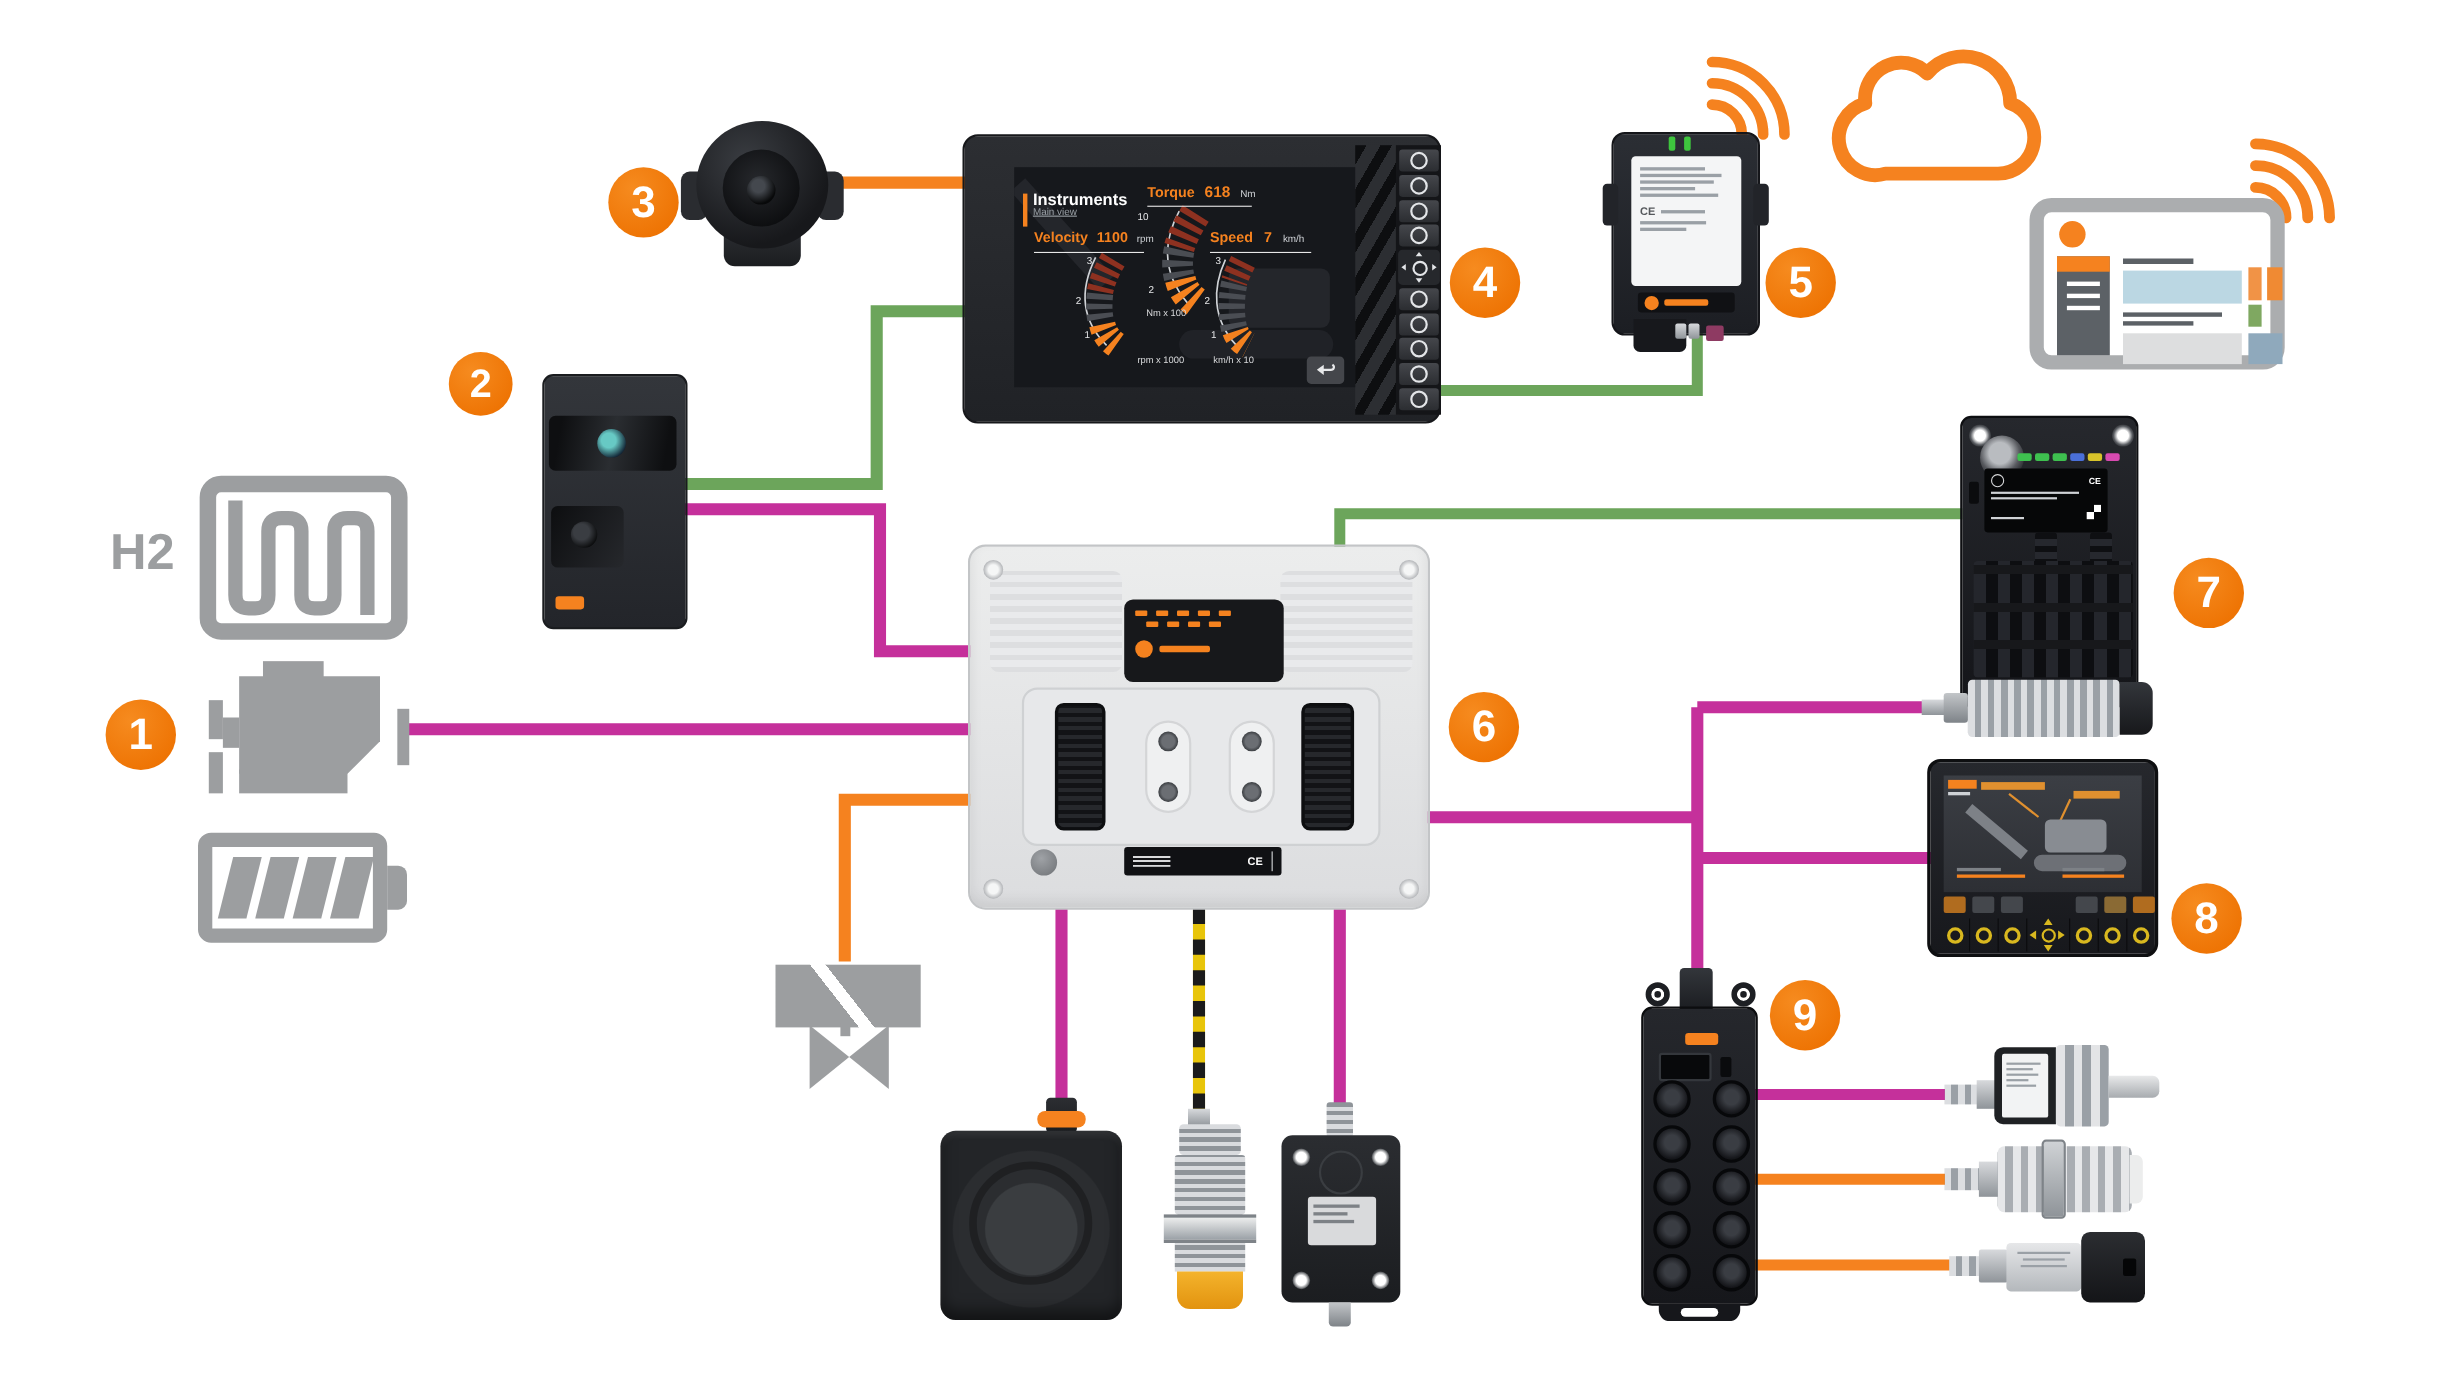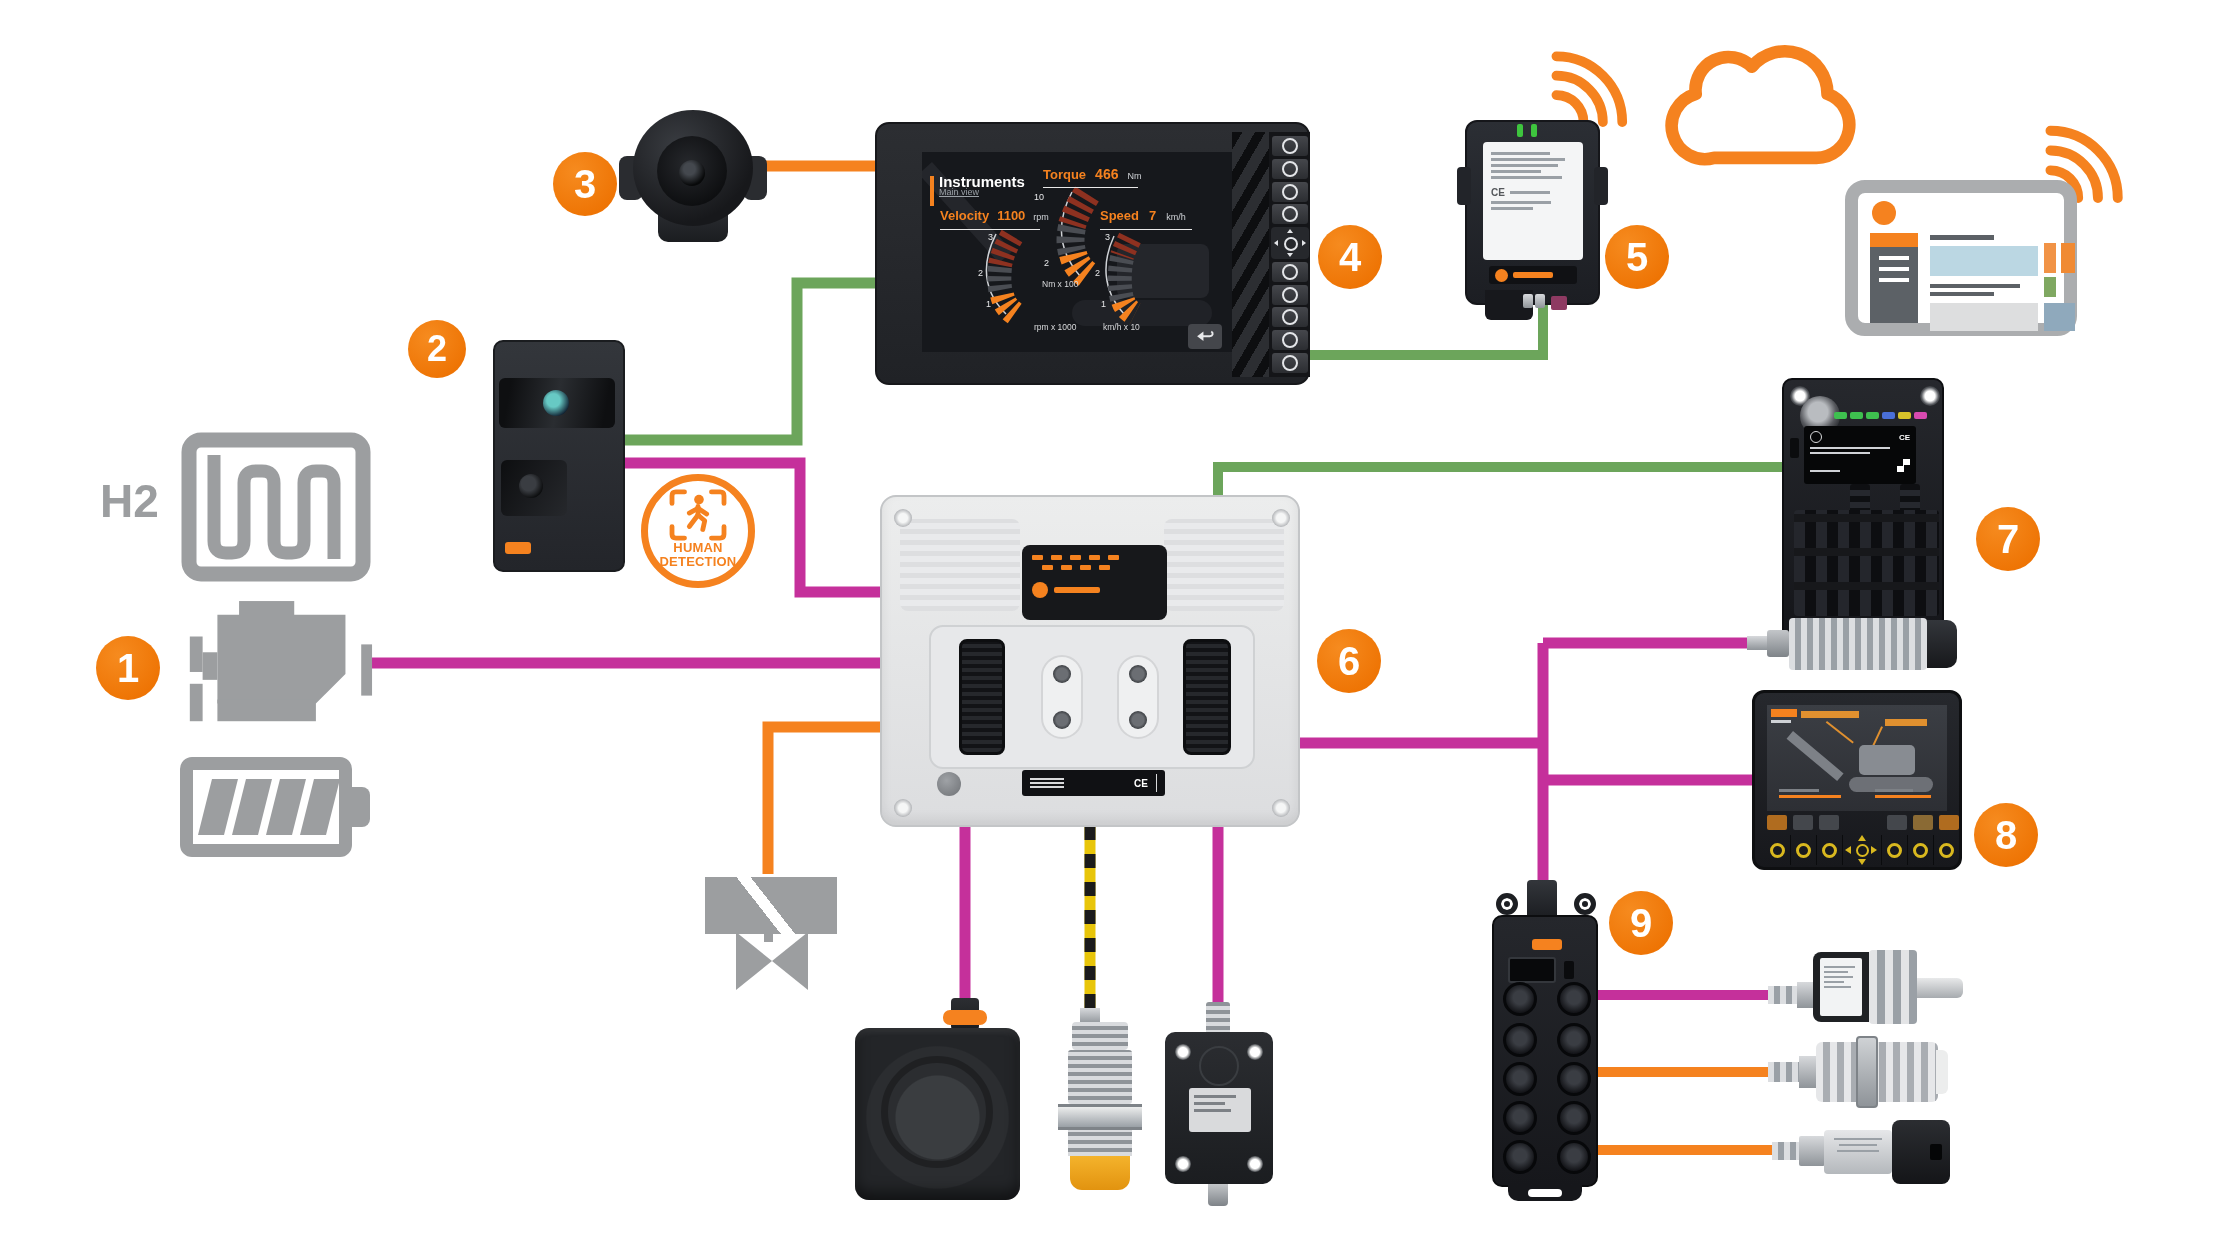--- a/index.html
+++ b/index.html
@@ -95,38 +95,20 @@
       <div class="abs" style="left:44px;top:12px;width:26px;height:26px;border-radius:50%;background:radial-gradient(circle at 40% 40%,#67c9c4 0 30%,#123 75%);"></div>
     </div>
     <div class="abs" style="left:6px;top:118px;width:66px;height:56px;background:linear-gradient(120deg,#0d0e10,#26282c);border-radius:6px;">
       <div class="abs" style="left:18px;top:14px;width:24px;height:24px;border-radius:50%;background:radial-gradient(circle at 40% 40%,#3a3d42 0 35%,#0a0b0c 75%);"></div>
     </div>
     <div class="abs" style="left:10px;top:200px;width:26px;height:12px;background:#F5821F;border-radius:3px;"></div>
   </div>
   <div class="abs badge" style="left:408px;top:320px;width:58px;height:58px;font-size:36px;line-height:58px;">2</div>
 
 
-  <div class="abs fbadge" style="left:641px;top:474px;">
-    <svg width="58" height="52" viewBox="0 0 60 54" style="margin-top:8px;">
-      <g fill="none" stroke="#F5821F" stroke-width="5" stroke-linecap="round" stroke-linejoin="round">
-        <path d="M16,3 H7 Q3,3 3,7 V15"></path>
-          <path d="M44,3 H53 Q57,3 57,7 V15"></path>
-        <path d="M3,39 V47 Q3,51 7,51 H16"></path>
-          <path d="M57,39 V47 Q57,51 53,51 H44"></path>
-        <path d="M30,18 V27"></path>
-          <path d="M30,20 L21,25"></path>
-          <path d="M30,20 L39,26"></path>
-        <path d="M30,27 L21,39"></path>
-          <path d="M30,27 L37,33 L35,42"></path>
-      </g>
-      <circle cx="31" cy="11" r="5" fill="#F5821F"></circle>
-    </svg>
-    <div class="cap">HUMAN</div>
-    <div class="cap">DETECTION</div>
-  </div>
 
   <div class="abs" style="left:625px;top:110px;width:136px;height:134px;z-index:3">
     <div class="abs" style="left:-6px;top:46px;width:24px;height:44px;background:#2a2c30;border-radius:8px;"></div>
     <div class="abs" style="left:118px;top:46px;width:24px;height:44px;background:#2a2c30;border-radius:8px;"></div>
     <div class="abs" style="left:33px;top:100px;width:70px;height:32px;background:linear-gradient(#2b2d31,#1b1d20);border-radius:0 0 10px 10px;"></div>
     <div class="abs" style="left:8px;top:0;width:120px;height:116px;border-radius:50%;background:radial-gradient(circle at 38% 32%,#3a3d42,#17181b 70%);">
       <div class="abs" style="left:24px;top:26px;width:70px;height:70px;border-radius:50%;background:radial-gradient(circle at 45% 40%,#26282c,#0d0e10 75%);"></div>
       <div class="abs" style="left:46px;top:50px;width:26px;height:26px;border-radius:50%;background:radial-gradient(circle at 40% 35%,#44484e 0 25%,#08090a 70%);"></div>
     </div>
   </div>
@@ -197,21 +179,21 @@
           <path d="M201,149 C203,155 207,159 213,162" stroke="#F5821F" stroke-width="24" stroke-dasharray="5 4"></path>
         </g>
       </svg>
 
       <div class="abs" style="left:8px;top:24px;width:4px;height:30px;background:#F5821F;"></div>
       <div class="abs" style="left:17px;top:22px;color:#fff;font:bold 15px/16px 'Liberation Sans',sans-serif;">Instruments</div>
       <div class="abs" style="left:17px;top:35px;color:#9aa0a6;font:9px/10px 'Liberation Sans',sans-serif;text-decoration:underline;">Main view</div>
 
       <div class="abs" style="left:121px;top:14px;display:flex;gap:9px;align-items:baseline;">
         <span style="color:#F5821F;font:bold 13px 'Liberation Sans',sans-serif;">Torque</span>
-        <span style="color:#F5821F;font:bold 14px 'Liberation Sans',sans-serif;">466</span>
+        <span style="color:#F5821F;font:bold 14px 'Liberation Sans',sans-serif;">618</span>
         <span style="color:#cfd2d6;font:9px 'Liberation Sans',sans-serif;">Nm</span>
       </div>
       <div class="abs" style="left:121px;top:35px;width:95px;height:1px;background:#e8e8e8;"></div>
 
       <div class="abs" style="left:18px;top:56px;display:flex;gap:8px;align-items:baseline;">
         <span style="color:#F5821F;font:bold 13px 'Liberation Sans',sans-serif;">Velocity</span>
         <span style="color:#F5821F;font:bold 13px 'Liberation Sans',sans-serif;">1100</span>
         <span style="color:#cfd2d6;font:9px 'Liberation Sans',sans-serif;">rpm</span>
       </div>
       <div class="abs" style="left:18px;top:77px;width:100px;height:1px;background:#e8e8e8;"></div>

